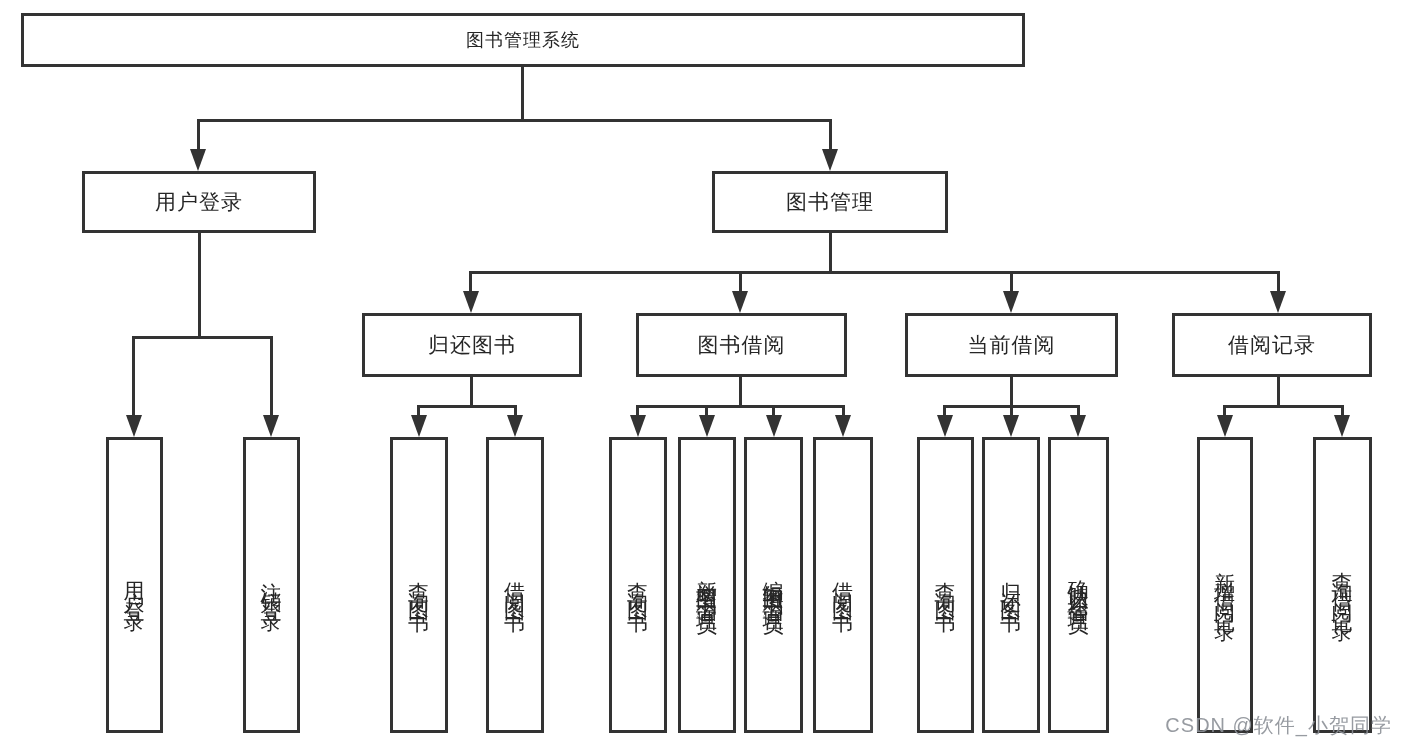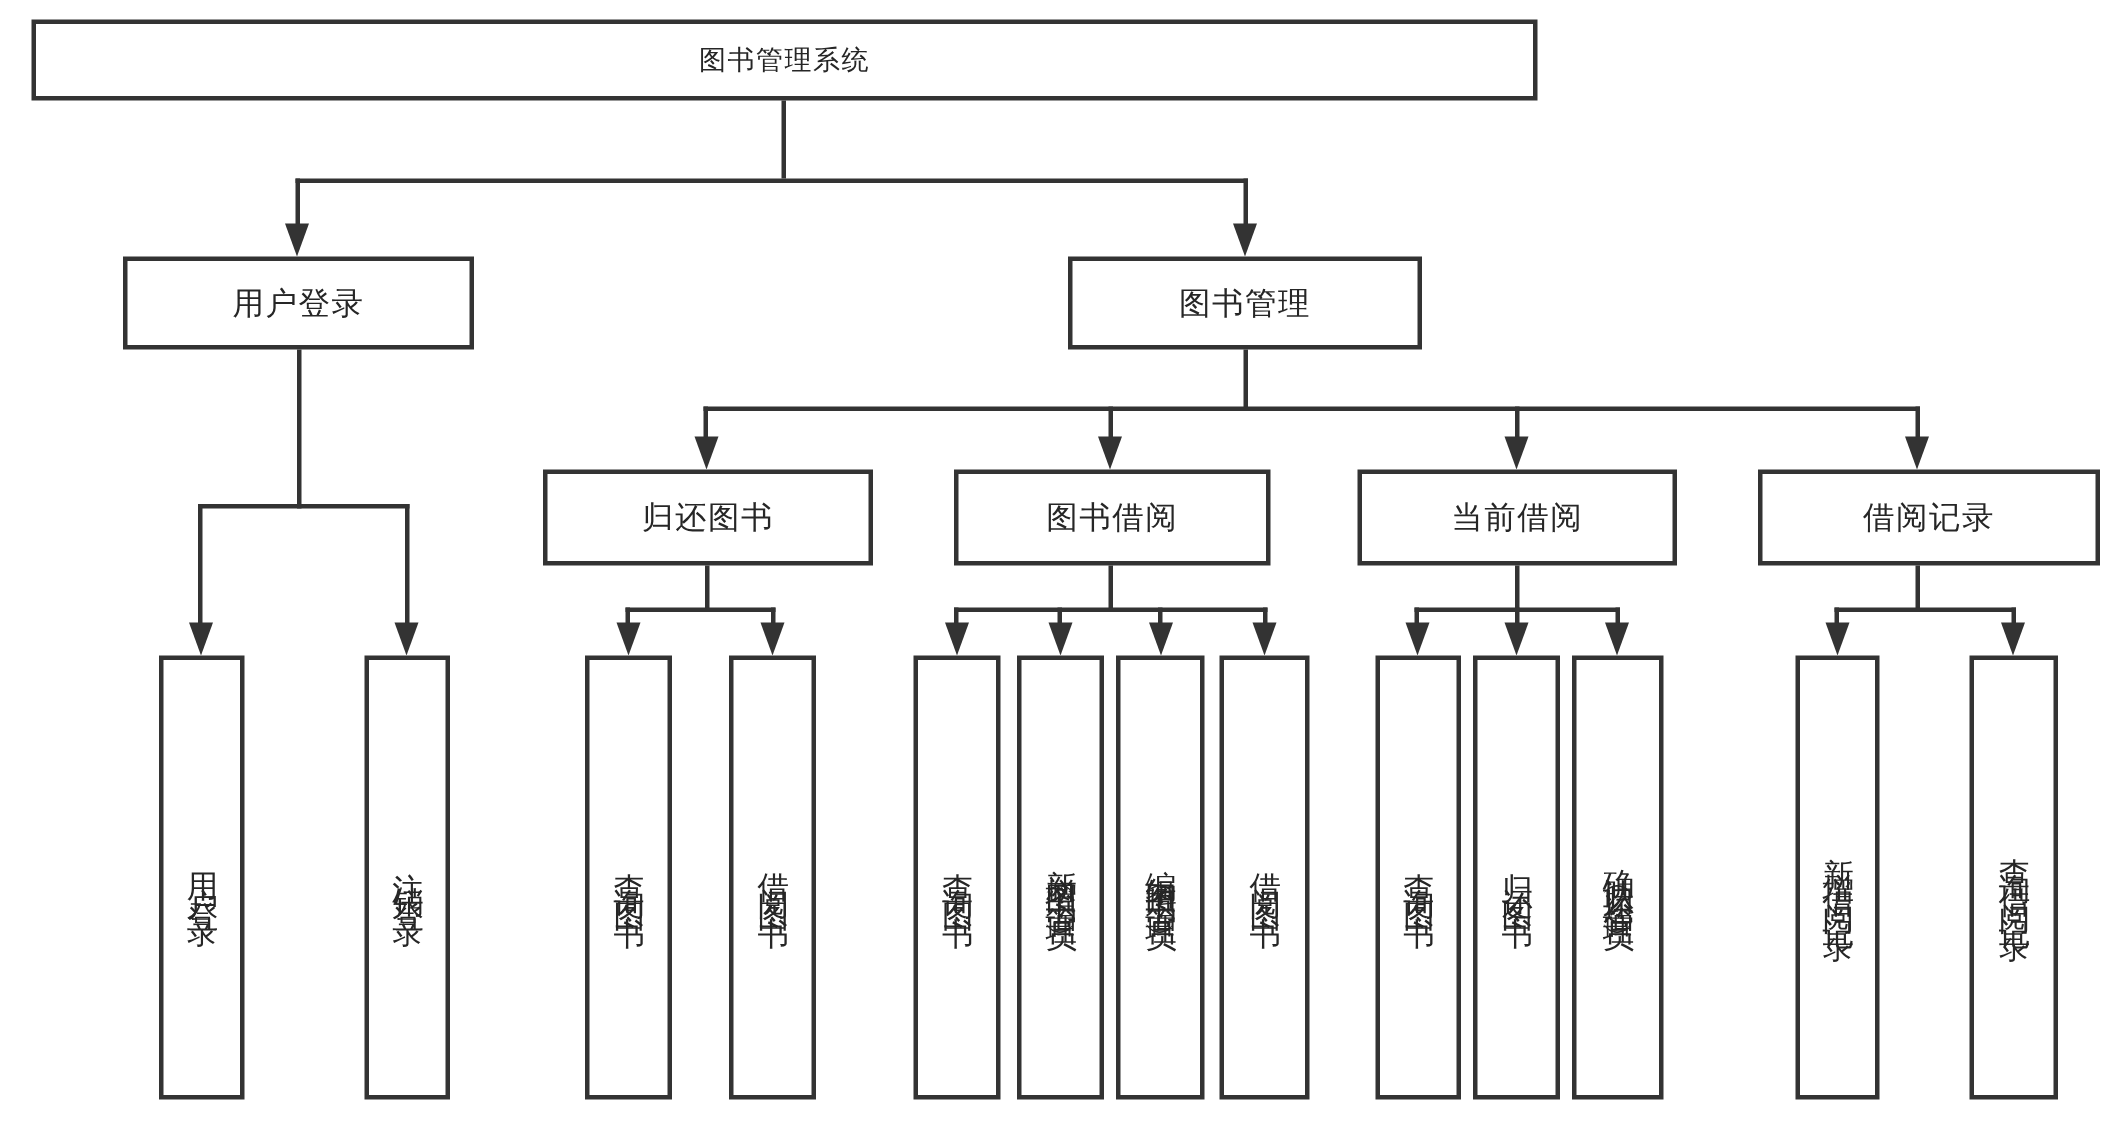--- a/index.html
+++ b/index.html
@@ -107,21 +107,21 @@
 
   <div class="hbox" style="left:362px;top:313px;width:220px;height:64px;">
     <span>归还图书</span>
   </div>
   <div class="hbox" style="left:636px;top:313px;width:211px;height:64px;">
     <span>图书借阅</span>
   </div>
   <div class="hbox" style="left:905px;top:313px;width:213px;height:64px;align-items:center;">
     <span>当前借阅</span>
   </div>
-  <div class="hbox" style="left:1172px;top:313px;width:228px;height:64px;">
+  <div class="hbox" style="left:1172px;top:313px;width:200px;height:64px;">
     <span>借阅记录</span>
   </div>
 
   <div class="vline" style="left:470px;top:377px;height:31px;"></div>
   <div class="hline" style="left:417px;top:405px;width:100px;"></div>
   <div class="vline" style="left:417px;top:405px;height:13px;"></div>
   <div class="arrow" style="left:411px;top:415px;"></div>
   <div class="vline" style="left:514px;top:405px;height:13px;"></div>
   <div class="arrow" style="left:507px;top:415px;"></div>
 
@@ -189,14 +189,15 @@
     <span class="vtext tight">确认归还（管理员）</span>
   </div>
 
   <div class="vbox" style="left:1197px;width:56px;">
     <span class="vtext">新增借阅记录</span>
   </div>
   <div class="vbox" style="left:1313px;width:59px;">
     <span class="vtext">查询借阅记录</span>
   </div>
 
+  <div class="watermark">CSDN @软件_小贺同学</div>
 
 </div>
 
 </body></html>

